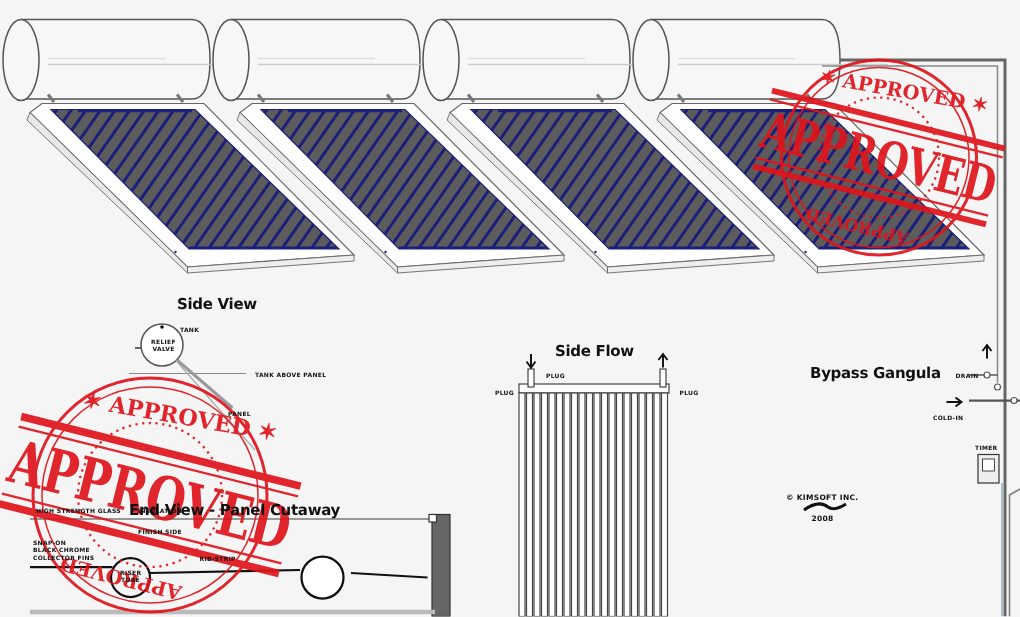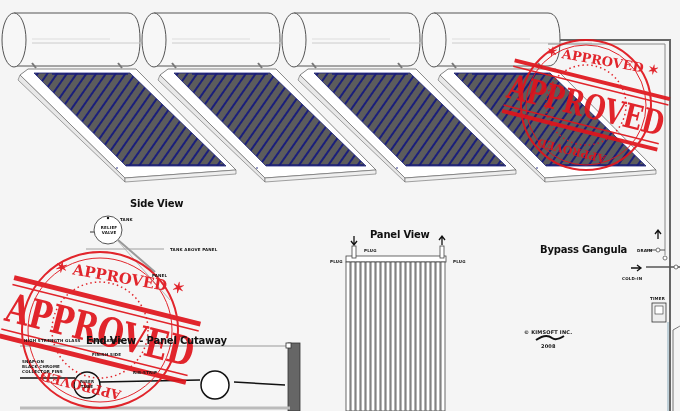--- a/index.html
+++ b/index.html
@@ -147,37 +147,37 @@
       <line x1="-96" y1="-30" x2="96" y2="-30" stroke="#e0141b" stroke-width="5"></line>
       <line x1="-96" y1="-23" x2="96" y2="-23" stroke="#e0141b" stroke-width="1.5"></line>
       <text class="stamp-text" x="-96" y="14" font-size="40" textLength="192" lengthAdjust="spacingAndGlyphs">APPROVED</text>
       <line x1="-96" y1="23" x2="96" y2="23" stroke="#e0141b" stroke-width="1.5"></line>
       <line x1="-96" y1="30" x2="96" y2="30" stroke="#e0141b" stroke-width="5"></line>
       <text class="stamp-text" x="-36" y="62" font-size="13" transform="rotate(180 0 58)">APPROVED</text>
     </g>
   </g>
 </svg>
 
-<div class="lbl title" style="left:118px;top:198px;margin-left:12px;">Side View</div>
+<div class="lbl title" style="left:118px;top:198px;">Side View</div>
 <div class="lbl tiny" style="left:120px;top:217px;">TANK</div>
 <div class="lbl tiny" style="left:99px;top:225px;width:20px;white-space:normal;text-align:center;line-height:5px;">RELIEF VALVE</div>
 <div class="lbl tiny" style="left:170px;top:247px;">TANK ABOVE PANEL</div>
 <div class="lbl tiny" style="left:152px;top:273px;">PANEL</div>
 
 <div class="lbl title" style="left:86px;top:319px;margin-top:16px;">End View - Panel Cutaway</div>
 <div class="lbl tiny" style="left:24px;top:338px;">HIGH STRENGTH GLASS</div>
 <div class="lbl tiny" style="left:92px;top:338px;">INSULATION</div>
 <div class="lbl tiny" style="left:92px;top:352px;">FINISH SIDE</div>
 <div class="lbl tiny" style="left:22px;top:359px;">SNAP-ON</div>
 <div class="lbl tiny" style="left:22px;top:364px;">BLACK CHROME</div>
 <div class="lbl tiny" style="left:22px;top:369px;">COLLECTOR FINS</div>
 <div class="lbl tiny" style="left:80px;top:379px;width:14px;white-space:normal;text-align:center;line-height:5px;">RISER TUBE</div>
 <div class="lbl tiny" style="left:133px;top:370px;">RIB-STRIP</div>
 
-<div class="lbl title" style="left:370px;top:229px;">Panel View</div>
+<div class="lbl title" style="left:370px;top:229px;">Side Flow</div>
 <div class="lbl tiny" style="left:364px;top:248px;">PLUG</div>
 <div class="lbl tiny" style="left:330px;top:259px;">PLUG</div>
 <div class="lbl tiny" style="left:453px;top:259px;">PLUG</div>
 
 <div class="lbl title" style="left:540px;top:244px;">Bypass Gangula</div>
 <div class="lbl tiny" style="left:637px;top:248px;">DRAIN</div>
 <div class="lbl tiny" style="left:622px;top:276px;">COLD-IN</div>
 <div class="lbl tiny" style="left:650px;top:296px;">TIMER</div>
 
 <div class="lbl tiny" style="left:524px;top:329px;font-size:5px;">© KIMSOFT INC.</div>

